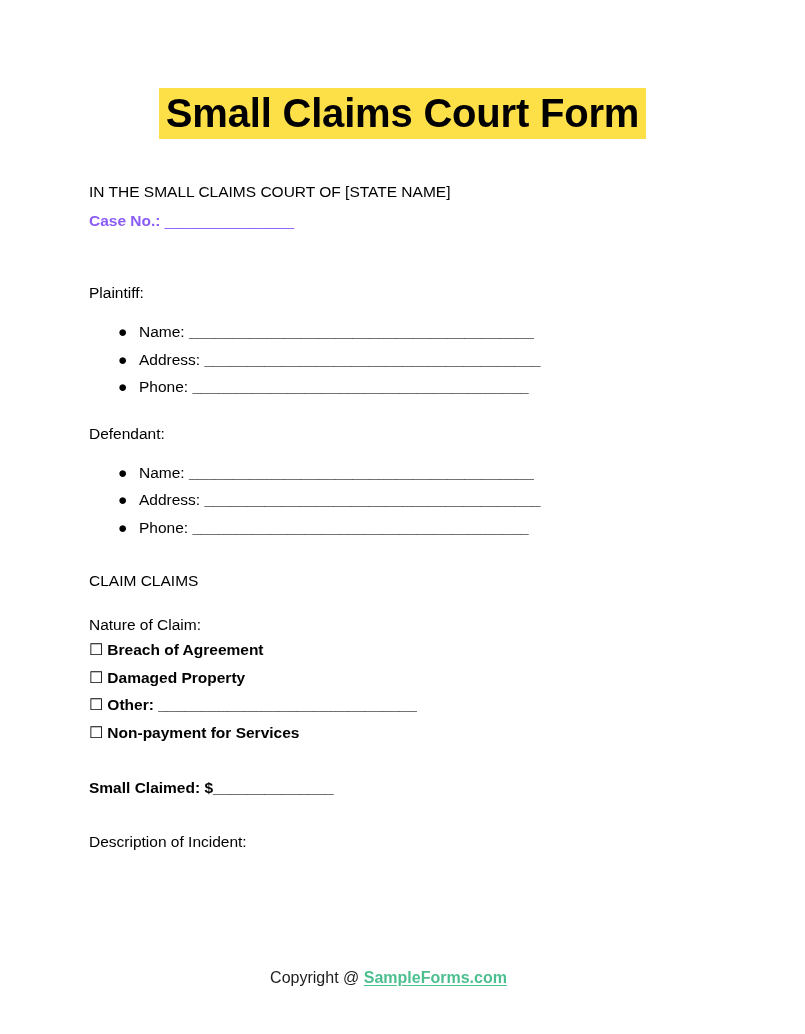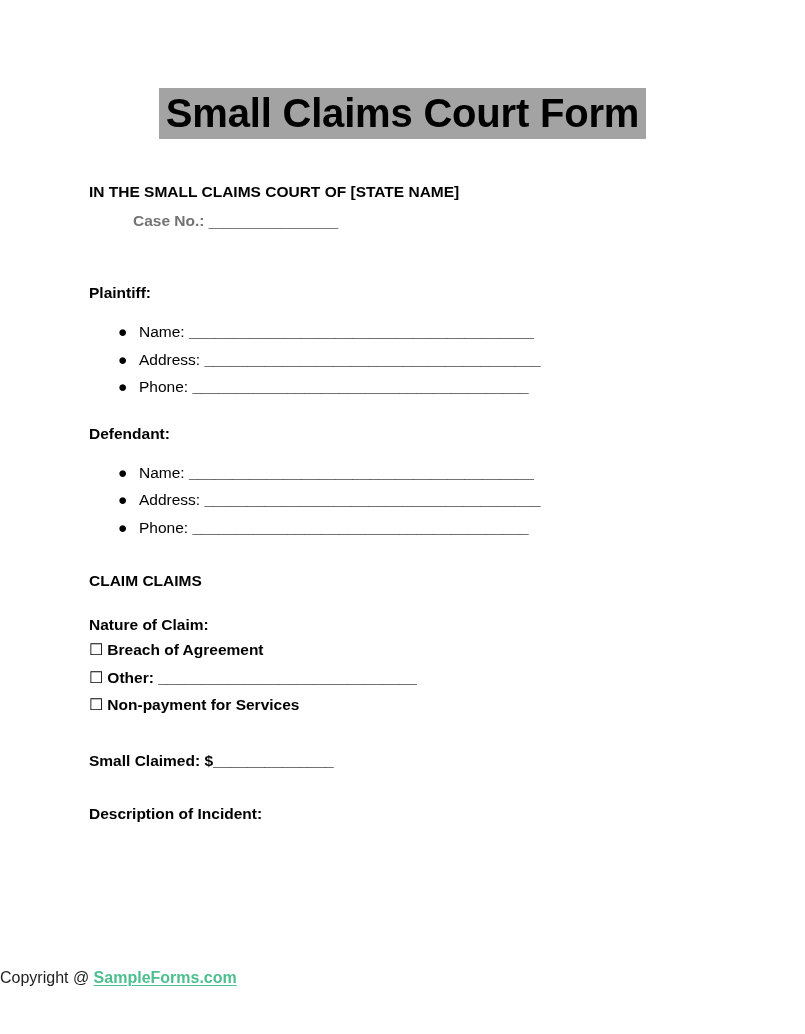--- a/index.html
+++ b/index.html
@@ -26,48 +26,47 @@
   .title-wrap {
     position: absolute;
     left: 0;
     top: 88px;
     width: 805px;
     text-align: center;
     line-height: 51px;
   }
   .title-text {
     display: inline-block;
-    background: #a3a3a3;
+    background: #fde047;
     font-size: 40px;
     font-weight: bold;
     letter-spacing: -0.2px;
     padding: 0 7px;
     line-height: 51px;
     color: #000;
     white-space: nowrap;
   }
 
   
   .body-block {
     position: absolute;
     left: 89px;
     top: 180px;
     width: 620px;
   }
   .line {
     font-size: 15.5px;
     line-height: 23px;
-    color: #737373;
-    white-space: nowrap;
-    margin-left: 44px;
+    color: #8b5cf6;
+    white-space: nowrap;
   }
   .bold { font-weight: bold; }
   .heading {
     font-size: 15.5px;
-    font-weight: bold;
+    font-weight: normal;
     line-height: 23px;
     white-space: nowrap;
   }
   .spacer-lg { height: 28px; }
   .spacer-md { height: 21px; }
   .spacer-sm { height: 14px; }
   .spacer-xs { height: 6px; }
 
   
   .bullets {
@@ -104,20 +103,21 @@
     font-size: 16px;
     margin-right: 4px;
   }
 
   
   .footer {
     position: absolute;
     left: 0;
     top: 966px;
     width: 805px;
+    text-align: center;
     padding-right: 28px;
     box-sizing: border-box;
     font-size: 16px;
     line-height: 24px;
     color: #1d1d1d;
   }
   .footer .link {
     color: #4cbf8f;
     font-weight: bold;
     text-decoration: underline;
@@ -200,20 +200,23 @@
     <div class="heading">CLAIM CLAIMS</div>
 
     <div class="spacer-md"></div>
 
     <div class="heading">Nature of Claim:</div>
 
     <div class="check-row">
       <span class="box">☐</span><span>Breach of Agreement</span>
     </div>
     <div class="check-row">
+      <span class="box">☐</span><span>Damaged Property</span>
+    </div>
+    <div class="check-row">
       <span class="box">☐</span><span>Other:</span>
       <span>______________________________</span>
     </div>
     <div class="check-row">
       <span class="box">☐</span><span>Non-payment for Services</span>
     </div>
 
     <div class="spacer-lg"></div>
 
     <div class="check-row">

